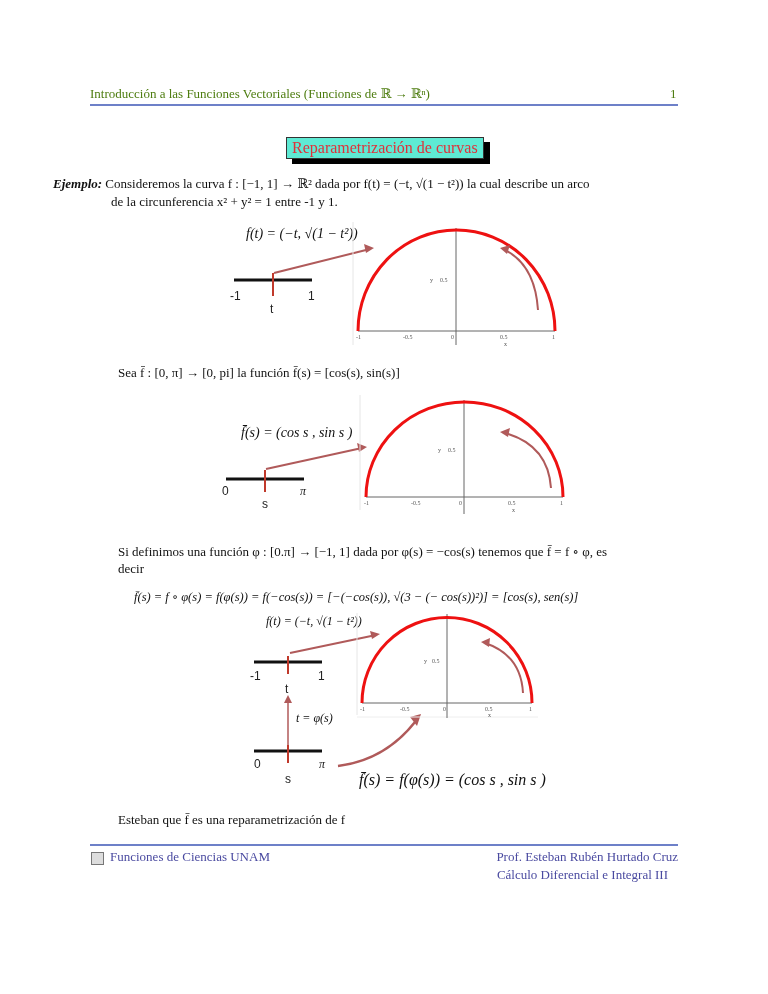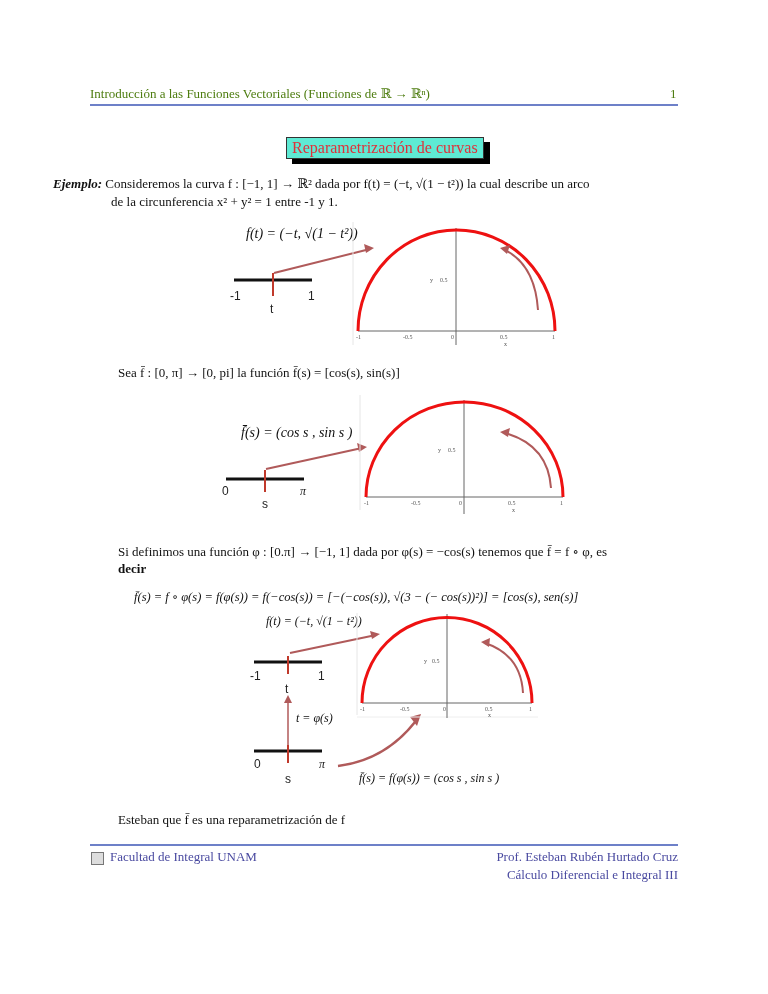--- a/index.html
+++ b/index.html
@@ -96,21 +96,21 @@
       <text x="438" y="452">y</text>
         <text x="448" y="452">0.5</text>
     </g>
   </svg>
   <div class="abs lbl sans" style="left:222px; top:484px;">0</div>
   <div class="abs lbl serif it" style="left:300px; top:484px;">π</div>
   <div class="abs lbl sans" style="left:262px; top:497px;">s</div>
 </div>
 
 <div class="abs para serif" style="left:118px; top:544px; white-space:nowrap;">Si definimos una función φ : [0.π] → [−1, 1] dada por φ(s) = −cos(s) tenemos que f̄ = f ∘ φ, es</div>
-<div class="abs para serif" style="left:118px; top:561px;font-weight:bold;">decir</div>
+<div class="abs para serif" style="left:118px; top:561px;">decir</div>
 <div class="abs para serif it" style="left:134px; top:589px; white-space:nowrap; font-size:12.5px;">f̄(s) = f ∘ φ(s) = f(φ(s)) = f(−cos(s)) = [−(−cos(s)), √(3 − (− cos(s))²)] = [cos(s), sen(s)]</div>
 
 <div class="abs" style="left:0; top:0; width:768px; height:994px;">
   <div class="abs fn serif" style="left:266px; top:614px; font-size:12px; white-space:nowrap;">f(t) = (−t, √(1 − t²))</div>
   <svg class="abs" style="left:0; top:0;" width="768" height="994">
 
     <line x1="254" y1="662" x2="322" y2="662" stroke="#111" stroke-width="3"></line>
     <line x1="288" y1="656" x2="288" y2="674" stroke="#c0392b" stroke-width="2"></line>
     <line x1="290" y1="653" x2="376" y2="635" stroke="#b05a5a" stroke-width="2"></line>
     <polygon points="380,634 370,631 372,639" fill="#b05a5a"></polygon>
@@ -142,22 +142,22 @@
         <text x="432" y="663">0.5</text>
     </g>
   </svg>
   <div class="abs lbl sans" style="left:250px; top:669px;">-1</div>
   <div class="abs lbl sans" style="left:318px; top:669px;">1</div>
   <div class="abs lbl sans" style="left:285px; top:682px;">t</div>
   <div class="abs fn serif" style="left:296px; top:711px; font-size:12px; white-space:nowrap;">t = φ(s)</div>
   <div class="abs lbl sans" style="left:254px; top:757px;">0</div>
   <div class="abs lbl serif it" style="left:319px; top:757px;">π</div>
   <div class="abs lbl sans" style="left:285px; top:772px;">s</div>
-  <div class="abs fn serif" style="left:359px; top:771px; font-size:12px; white-space:nowrap;">f̄(s) = f(φ(s)) = (cos s , sin s )</div>
+  <div class="abs fn serif" style="left:359px; top:771px; font-size:16px; white-space:nowrap;">f̄(s) = f(φ(s)) = (cos s , sin s )</div>
 </div>
 
 <div class="abs para serif" style="left:118px; top:812px; white-space:nowrap;">Esteban que f̄ es una reparametrización de f</div>
 
 <div class="abs rule" style="left:90px; top:844px; width:588px;"></div>
 <div class="abs" style="left:91px; top:852px; width:11px; height:11px; border:1px solid #777; background:#ddd;"></div>
-<div class="abs foot serif" style="left:110px; top:849px;">Facultad de Integral UNAM</div>
+<div class="abs foot serif" style="left:110px; top:849px;">Funciones de Ciencias UNAM</div>
 <div class="abs foot serif" style="right:90px; top:849px; text-align:right;">Prof. Esteban Rubén Hurtado Cruz</div>
-<div class="abs foot serif" style="right:90px; top:867px; text-align:right;margin-left:30px;">Cálculo Diferencial e Integral III</div>
+<div class="abs foot serif" style="right:100px; top:867px; text-align:right;margin-left:30px;">Cálculo Diferencial e Integral III</div>
 
 </body></html>

